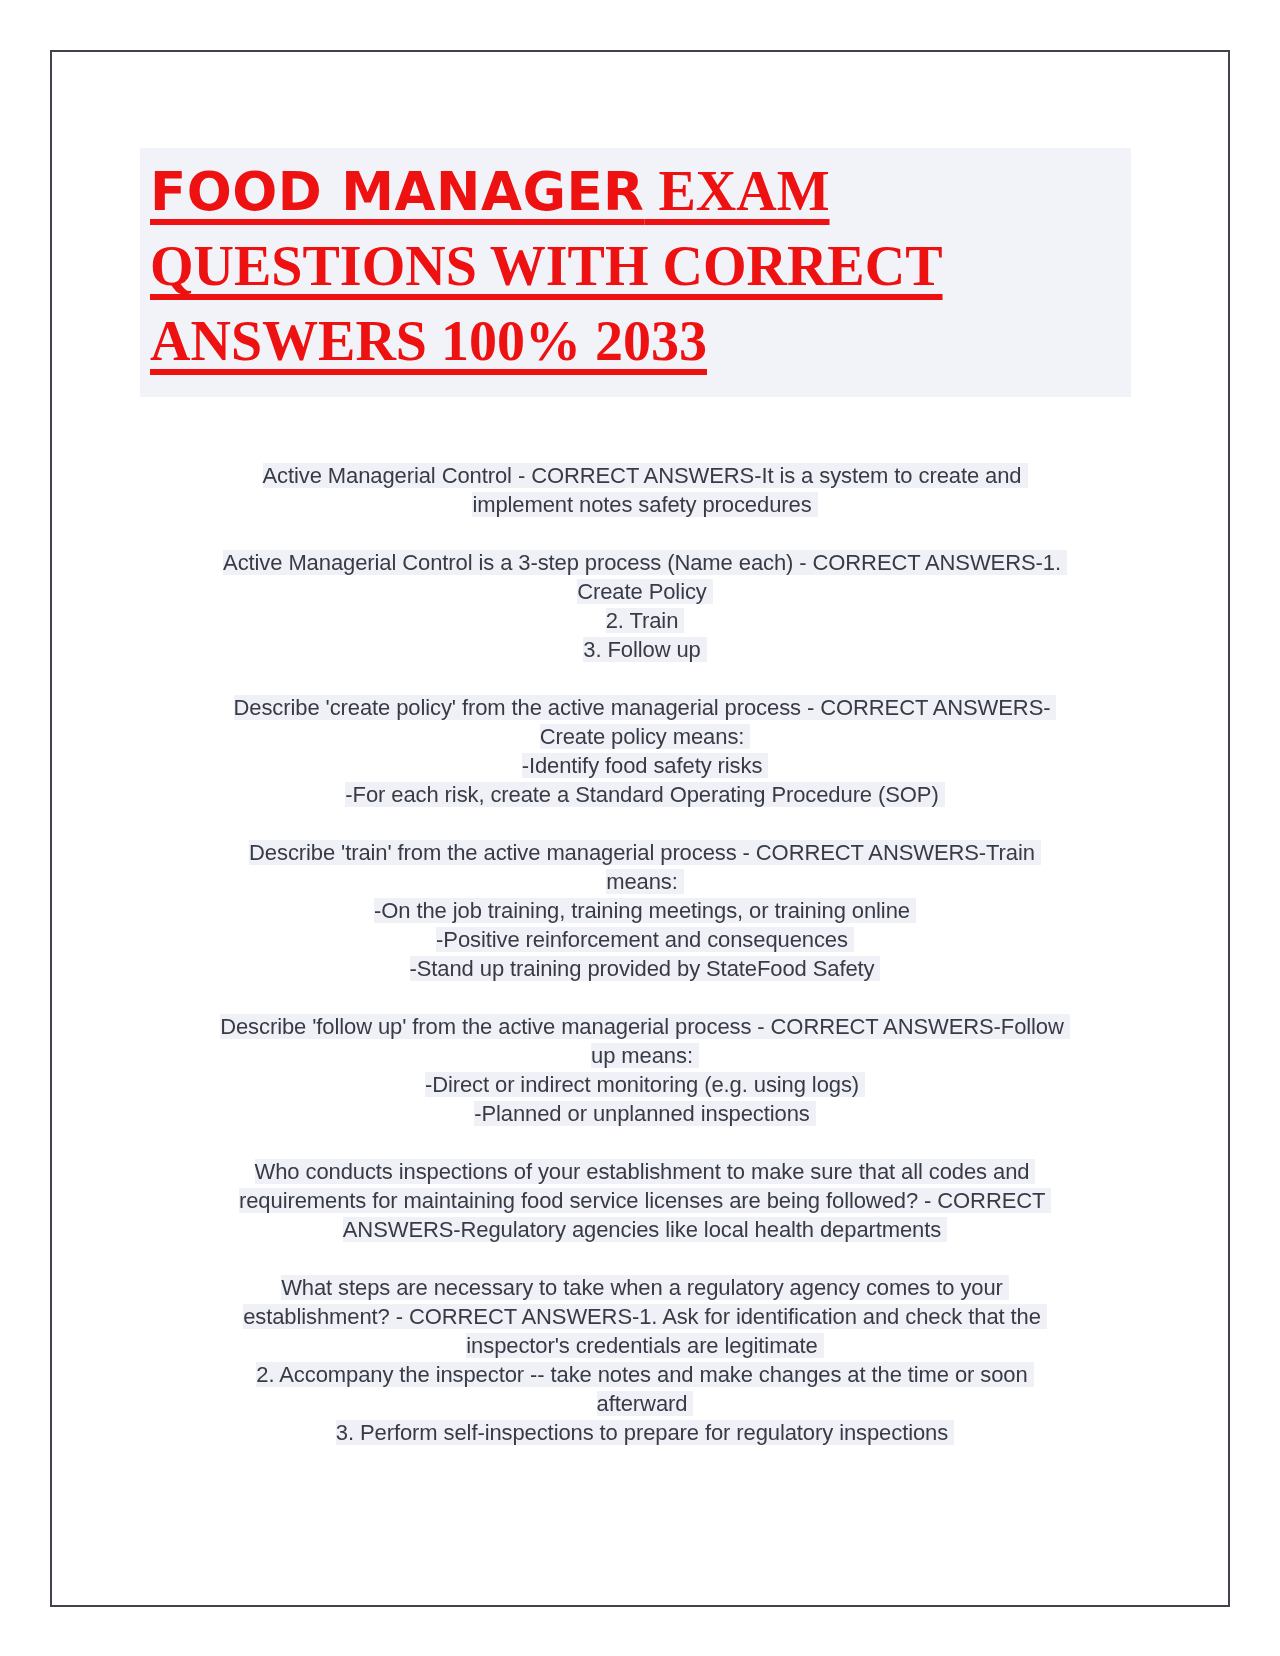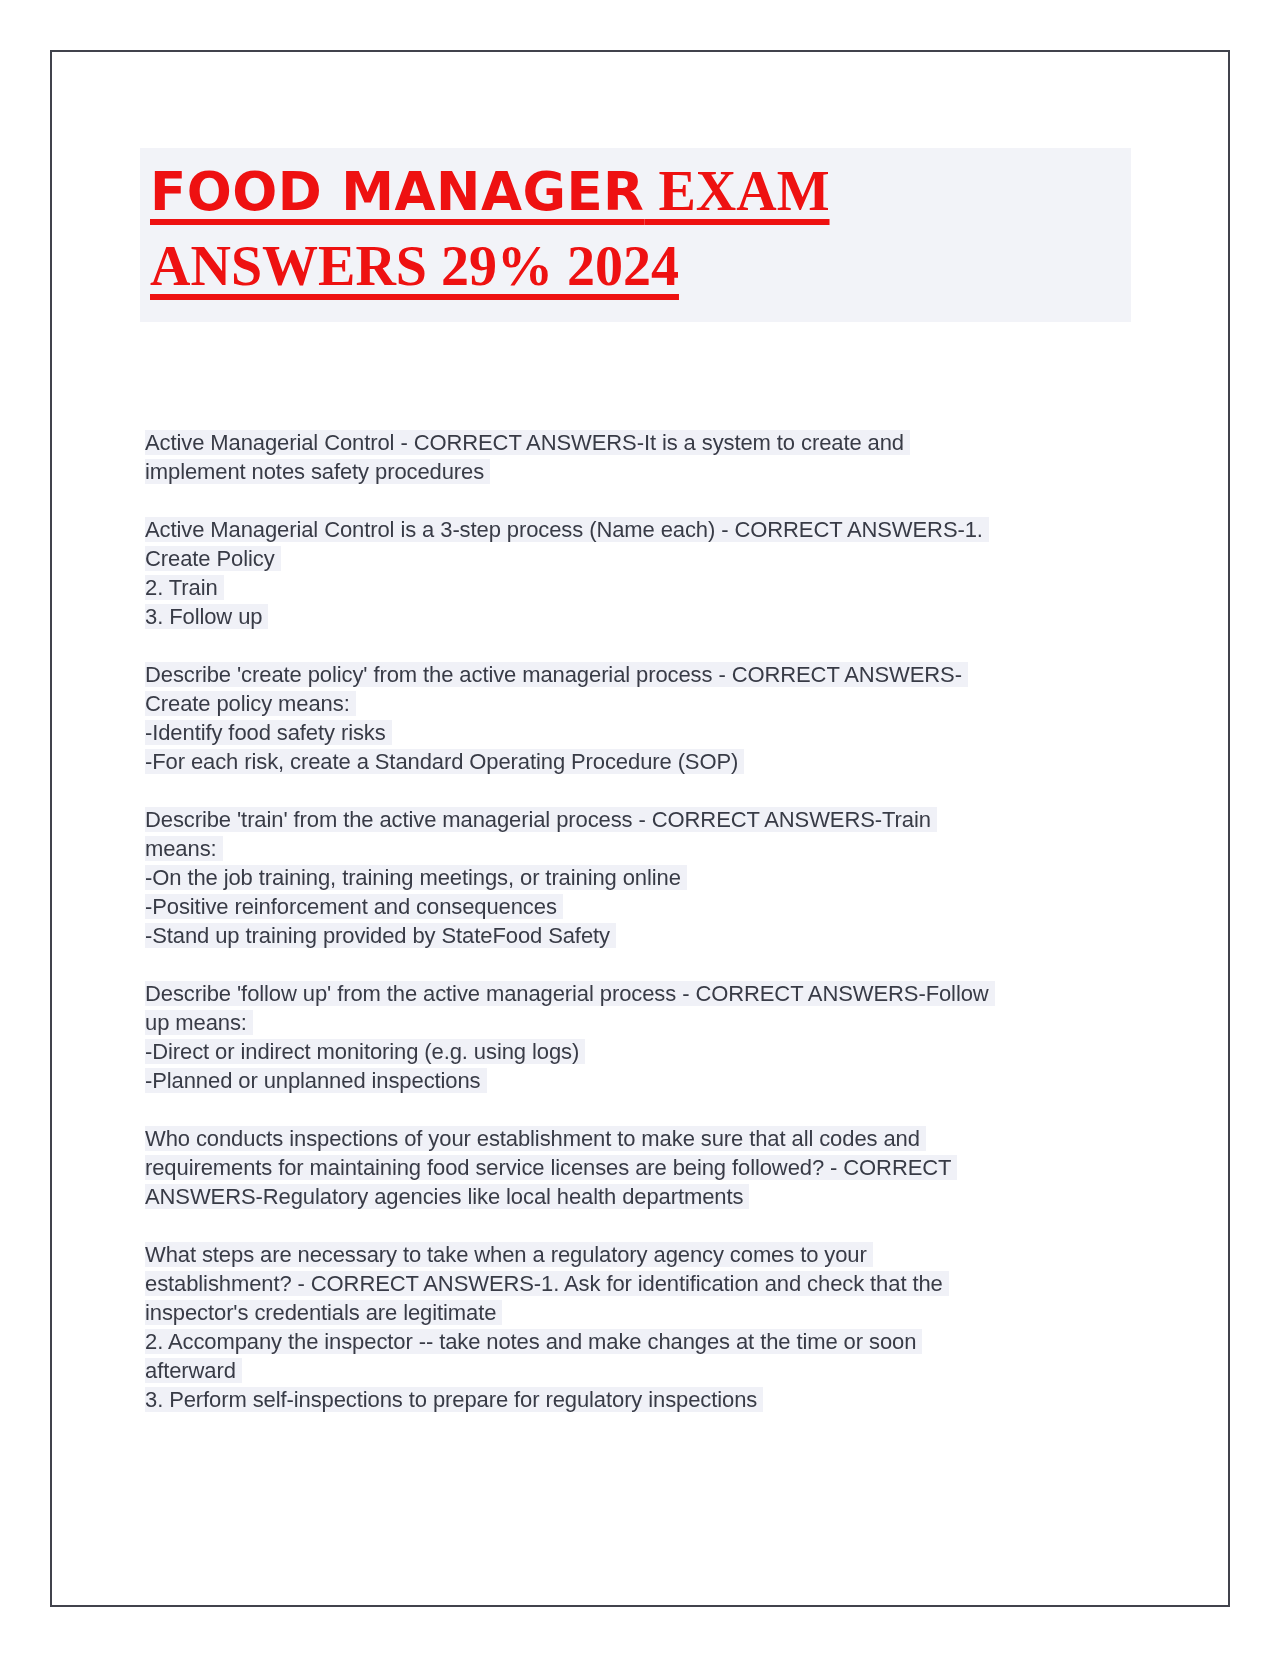--- a/index.html
+++ b/index.html
@@ -50,43 +50,45 @@
     letter-spacing: 0.5px;
   }
 
   .seg-serif {
     font-family: "Liberation Serif", serif;
     font-weight: bold;
     font-size: 56px;
   }
 
   .body-text {
-    margin: 106px 0 0 93px;
+    margin: 64px 0 0 93px;
     width: 1000px;
     font-size: 22px;
     line-height: 29px;
     letter-spacing: -0.1px;
+    text-align: center;
   }
 
   .qa-paragraph {
     margin: 0 0 29px 0;
   }
 
   .qa-line {
     white-space: pre;
   }
 </style>
 </head>
 <body>
 
 <div class="canvas">
   <div class="page">
     <h1 class="title-block" style="background: rgb(242, 243, 248); color: rgb(238, 17, 17);">
         <span class="title-line"><span class="underlined"><span class="seg-sans">FOOD MANAGER</span><span class="seg-serif"> EXAM </span></span></span>
-        <span class="title-line"><span class="underlined"><span class="seg-serif">ANSWERS 29% 2024</span></span></span>
+        <span class="title-line"><span class="underlined"><span class="seg-serif">QUESTIONS WITH CORRECT </span></span></span>
+        <span class="title-line"><span class="underlined"><span class="seg-serif">ANSWERS 100% 2033</span></span></span>
       </h1>
     <div class="body-text" style="color: rgb(56, 59, 70);">
         <p class="qa-paragraph"><span class="qa-line" style="background: rgb(240, 241, 247);">Active Managerial Control - CORRECT ANSWERS-It is a system to create and </span><br><span class="qa-line" style="background: rgb(240, 241, 247);">implement notes safety procedures </span></p>
         <p class="qa-paragraph"><span class="qa-line" style="background: rgb(240, 241, 247);">Active Managerial Control is a 3-step process (Name each) - CORRECT ANSWERS-1. </span><br><span class="qa-line" style="background: rgb(240, 241, 247);">Create Policy </span><br><span class="qa-line" style="background: rgb(240, 241, 247);">2. Train </span><br><span class="qa-line" style="background: rgb(240, 241, 247);">3. Follow up </span></p>
         <p class="qa-paragraph"><span class="qa-line" style="background: rgb(240, 241, 247);">Describe 'create policy' from the active managerial process - CORRECT ANSWERS- </span><br><span class="qa-line" style="background: rgb(240, 241, 247);">Create policy means: </span><br><span class="qa-line" style="background: rgb(240, 241, 247);">-Identify food safety risks </span><br><span class="qa-line" style="background: rgb(240, 241, 247);">-For each risk, create a Standard Operating Procedure (SOP) </span></p>
         <p class="qa-paragraph"><span class="qa-line" style="background: rgb(240, 241, 247);">Describe 'train' from the active managerial process - CORRECT ANSWERS-Train </span><br><span class="qa-line" style="background: rgb(240, 241, 247);">means: </span><br><span class="qa-line" style="background: rgb(240, 241, 247);">-On the job training, training meetings, or training online </span><br><span class="qa-line" style="background: rgb(240, 241, 247);">-Positive reinforcement and consequences </span><br><span class="qa-line" style="background: rgb(240, 241, 247);">-Stand up training provided by StateFood Safety </span></p>
         <p class="qa-paragraph"><span class="qa-line" style="background: rgb(240, 241, 247);">Describe 'follow up' from the active managerial process - CORRECT ANSWERS-Follow </span><br><span class="qa-line" style="background: rgb(240, 241, 247);">up means: </span><br><span class="qa-line" style="background: rgb(240, 241, 247);">-Direct or indirect monitoring (e.g. using logs) </span><br><span class="qa-line" style="background: rgb(240, 241, 247);">-Planned or unplanned inspections </span></p>
         <p class="qa-paragraph"><span class="qa-line" style="background: rgb(240, 241, 247);">Who conducts inspections of your establishment to make sure that all codes and </span><br><span class="qa-line" style="background: rgb(240, 241, 247);">requirements for maintaining food service licenses are being followed? - CORRECT </span><br><span class="qa-line" style="background: rgb(240, 241, 247);">ANSWERS-Regulatory agencies like local health departments </span></p>
         <p class="qa-paragraph"><span class="qa-line" style="background: rgb(240, 241, 247);">What steps are necessary to take when a regulatory agency comes to your </span><br><span class="qa-line" style="background: rgb(240, 241, 247);">establishment? - CORRECT ANSWERS-1. Ask for identification and check that the </span><br><span class="qa-line" style="background: rgb(240, 241, 247);">inspector's credentials are legitimate </span><br><span class="qa-line" style="background: rgb(240, 241, 247);">2. Accompany the inspector -- take notes and make changes at the time or soon </span><br><span class="qa-line" style="background: rgb(240, 241, 247);">afterward </span><br><span class="qa-line" style="background: rgb(240, 241, 247);">3. Perform self-inspections to prepare for regulatory inspections </span></p>
       </div>

